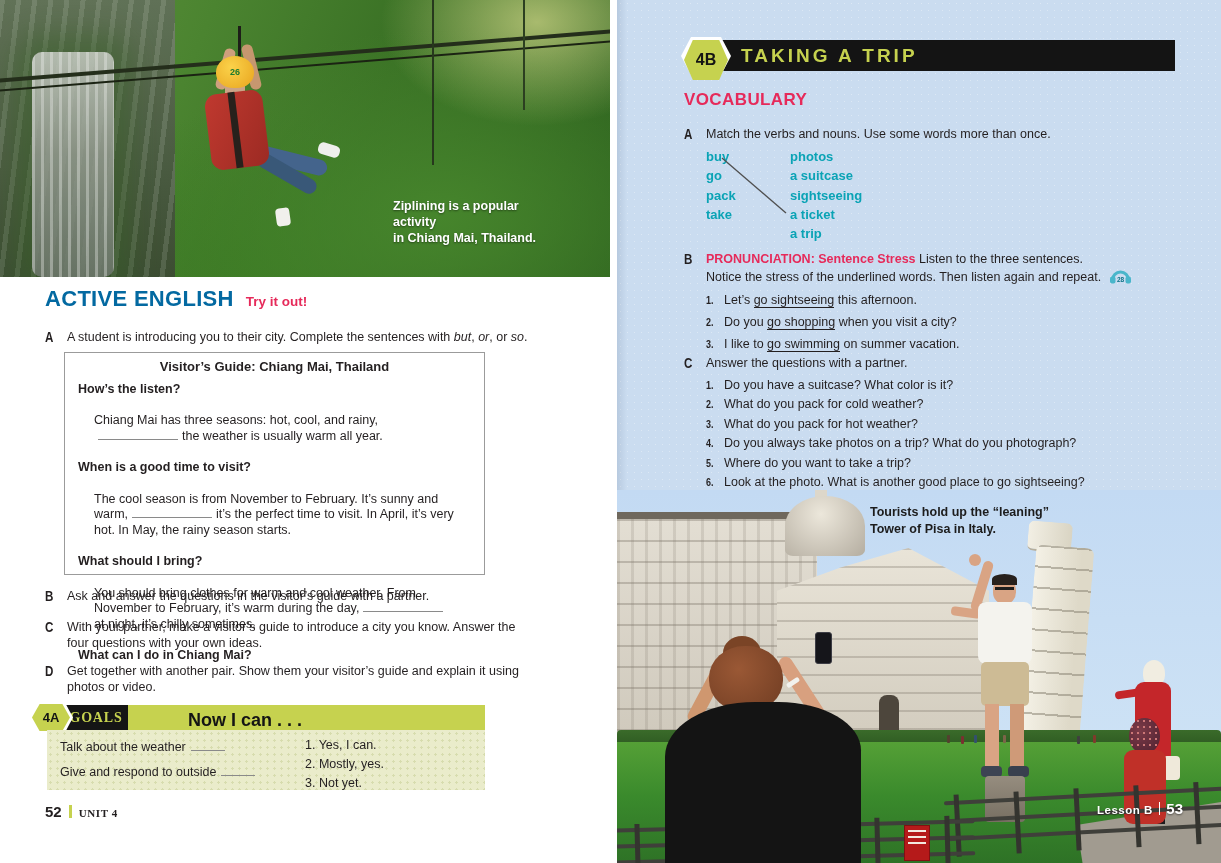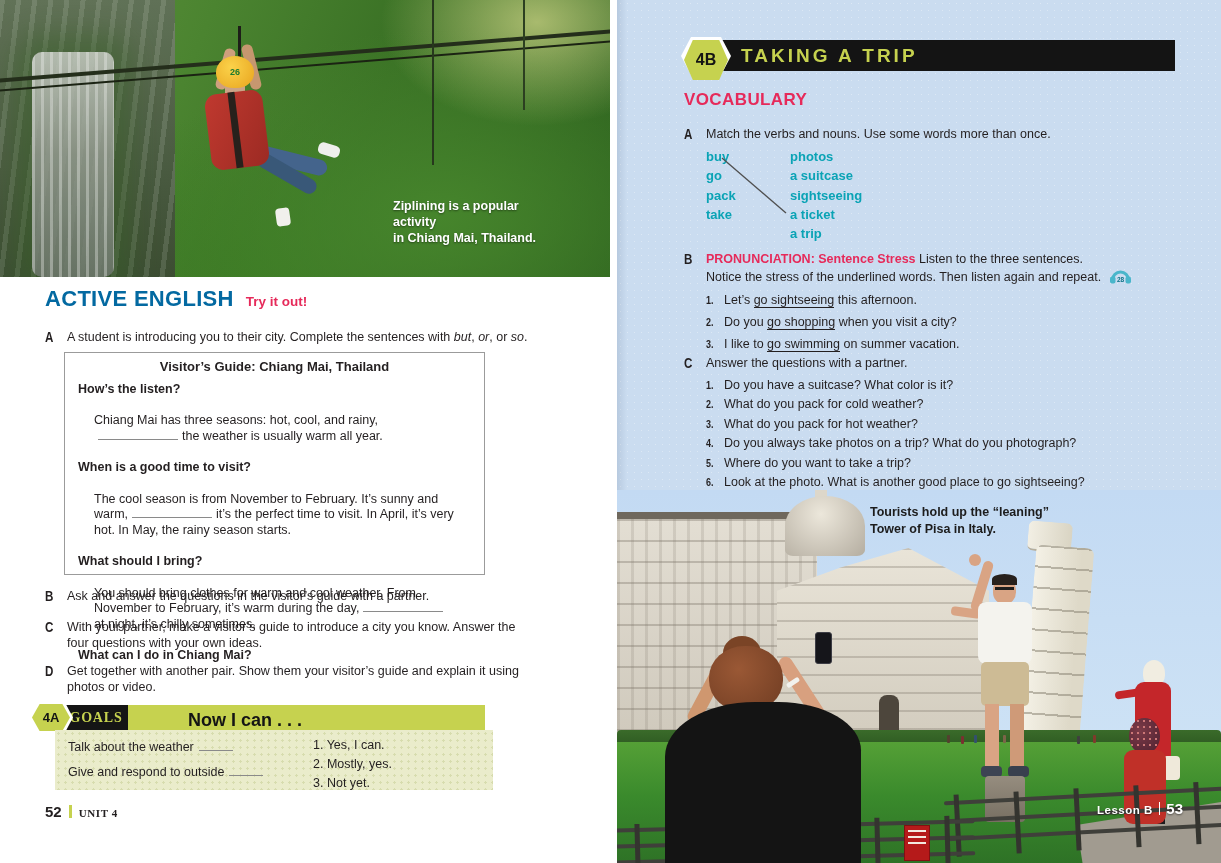--- a/index.html
+++ b/index.html
@@ -77,21 +77,21 @@
   .hex { display:flex; align-items:center; justify-content:center; font-weight:800;
     background:#c6d24f; color:#141414;
     clip-path:polygon(20% 0%, 80% 0%, 100% 50%, 80% 100%, 20% 100%, 0% 50%); }
   .goals-black { left:64px; top:705px; width:64px; height:25px; background:#151515;
     display:flex; align-items:center; justify-content:center; }
   .goals-black span { font-family:"Liberation Serif", serif; font-weight:bold; font-size:14px;
     color:#c6d24f; letter-spacing:.8px; }
   .goals-green { left:128px; top:705px; width:357px; height:25px; background:#c6d24f; }
   .goals-green span { position:absolute; left:20px; top:5px; font-weight:bold; font-size:18px; color:#141414;margin-left:40px; }
   .goals-body { left:47px; top:730px; width:438px; height:60px; background:#eaeccb;
-    background-image:radial-gradient(#d7dcae 1px, transparent 1.1px); background-size:7px 7px;margin-left:8px; }
+    background-image:radial-gradient(#d7dcae 1px, transparent 1.1px); background-size:7px 7px; }
   .goals-row { position:absolute; font-size:12.5px; }
   .goals-scale div { font-size:12.5px; line-height:19px; }
 
   .footer-left { left:45px; top:803px; display:flex; align-items:baseline; gap:7px; }
   .footer-left .pg { font-size:15px; font-weight:800; }
   .footer-left .bar { width:3px; height:13px; background:#c6d24f; align-self:center; }
   .footer-left .unit { font-size:11px; font-weight:bold; letter-spacing:.6px;font-family:Liberation Serif, serif; }
 
   
   .right-bg { left:617px; top:0; width:604px; height:863px; background:#cadcf0;

